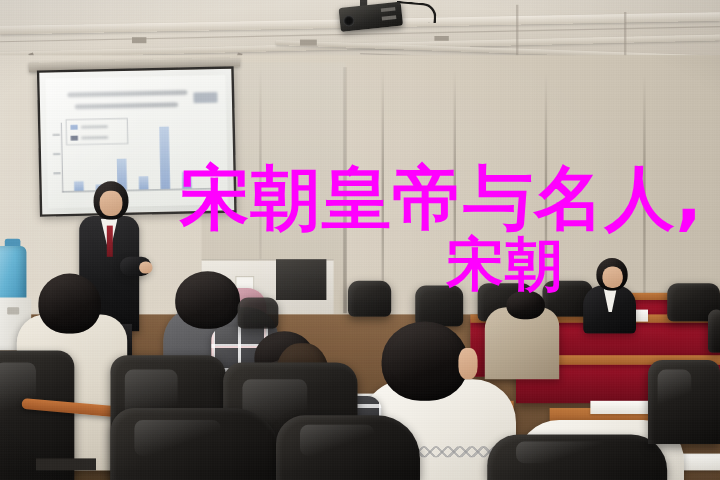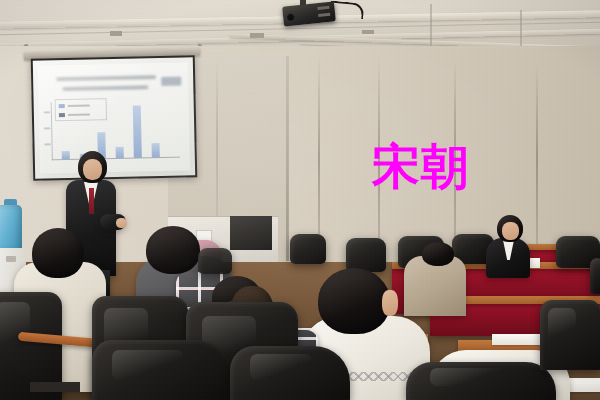--- a/index.html
+++ b/index.html
@@ -476,16 +476,17 @@
   <div class="chair" style="left:198px;top:248px;width:34px;height:26px;opacity:.9;"></div>
 
   <div class="chair" style="left:540px;top:300px;width:60px;height:70px;border-radius:12px 10px 0 0;">
     <div class="chair-hl" style="left:8px;top:8px;width:28px;height:38px;"></div>
   </div>
 
   <div class="grade"></div>
   <div class="grain"></div>
 
   <div class="overlay">
+    <div class="ovl-line ovl-l1" style="color: rgb(255, 0, 255);">宋朝皇帝与名人,</div>
     <div class="ovl-line ovl-l2" style="color: rgb(255, 0, 255);">宋朝</div>
   </div>
 
 </div>
 
 </body></html>

